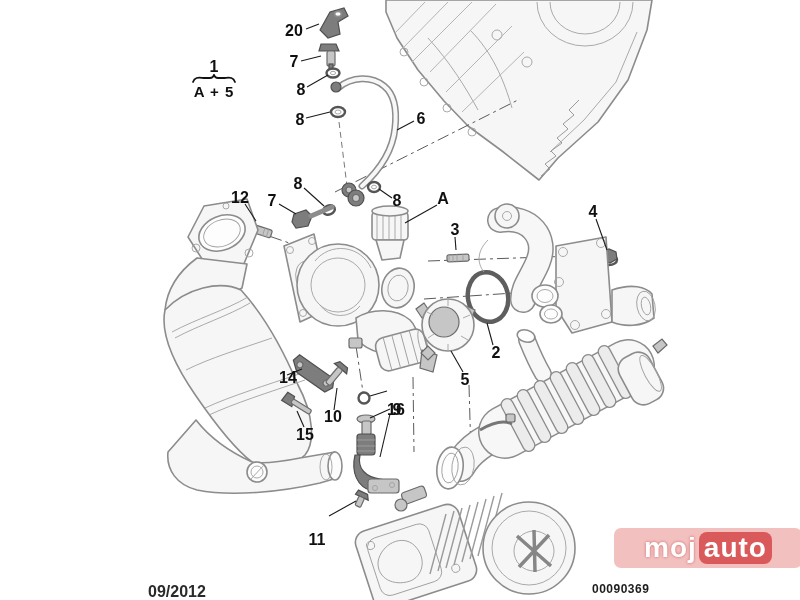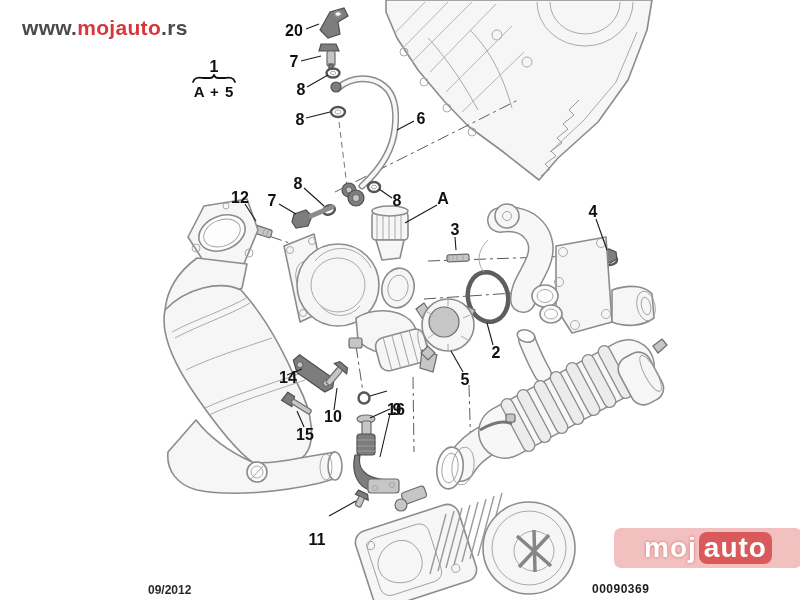--- a/index.html
+++ b/index.html
@@ -28,21 +28,21 @@
   
   .plabel{position:absolute;transform:translate(-50%,-50%);font-weight:bold;font-size:16px;
           color:#101010;white-space:nowrap;z-index:2;}
   .logo{position:absolute;left:22px;top:16px;font-size:21px;font-weight:bold;
         letter-spacing:.3px;color:#4a4a4a;z-index:2;}
   .note{position:absolute;left:214px;top:60px;transform:translateX(-50%);text-align:center;
         font-weight:bold;color:#101010;z-index:2;line-height:13px;}
   .note .num{font-size:16px;}
   .note .den{font-size:15px;letter-spacing:1px;}
   .note svg{position:static;display:block;margin:1px auto 2px auto;}
-  .footer-date{position:absolute;left:148px;top:583px;font-size:12px;font-weight:bold;
+  .footer-date{position:absolute;left:148px;top:583px;font-size:16px;font-weight:bold;
                color:#2a2a2a;z-index:2;}
   .footer-ref{position:absolute;left:592px;top:582px;font-size:12px;font-weight:bold;
               color:#1d1d1d;letter-spacing:.5px;z-index:5;}
   .watermark{position:absolute;left:543px;top:554px;color:#c2c2c2;font-weight:bold;
              font-size:18px;line-height:15px;z-index:4;opacity:.85;letter-spacing:.5px;}
   .badge{position:absolute;left:614px;top:528px;width:188px;height:40px;border-radius:7px;
          background:rgba(228,116,116,.45);display:flex;align-items:center;justify-content:center;
          z-index:3;font-weight:bold;}
   .badge .moj{color:#fff;font-size:28px;letter-spacing:1px;text-shadow:0 0 3px rgba(205,85,85,.9);}
   .badge .auto{color:#fff;font-size:28px;background:rgba(211,62,64,.8);border-radius:8px;
@@ -339,23 +339,20 @@
       <path class="leader" d="M287,375 L302,369"></path>
       <path class="leader" d="M334,410 L337,388"></path>
       <path class="leader" d="M304,427 L297,411"></path>
       <path class="leader" d="M387,391 L370,396"></path>
       <path class="leader" d="M390,409 L370,418"></path>
       <path class="leader" d="M390,414 L380,457"></path>
       <path class="leader" d="M329,516 L356,501"></path>
     </g>
   </svg>
 
-  <div class="logo">
-    <span>www.</span><span style="color:#d6373c;">mojauto</span><span>.rs</span>
-  </div>
 
   <div class="note">
     <div class="num">1</div>
     <svg width="44" height="9" viewBox="0 0 44 9">
       <path d="M1,8 C3,2 8,4 13,4 L18,4 C21,4 21.5,2.5 22,1 C22.5,2.5 23,4 26,4 L31,4 C36,4 41,2 43,8" fill="none" stroke="#101010" stroke-width="1.8" stroke-linecap="round"></path>
     </svg>
     <div class="den">A + 5</div>
   </div>
 
   <div class="plabel" style="left:294px;top:31px;">20</div>

